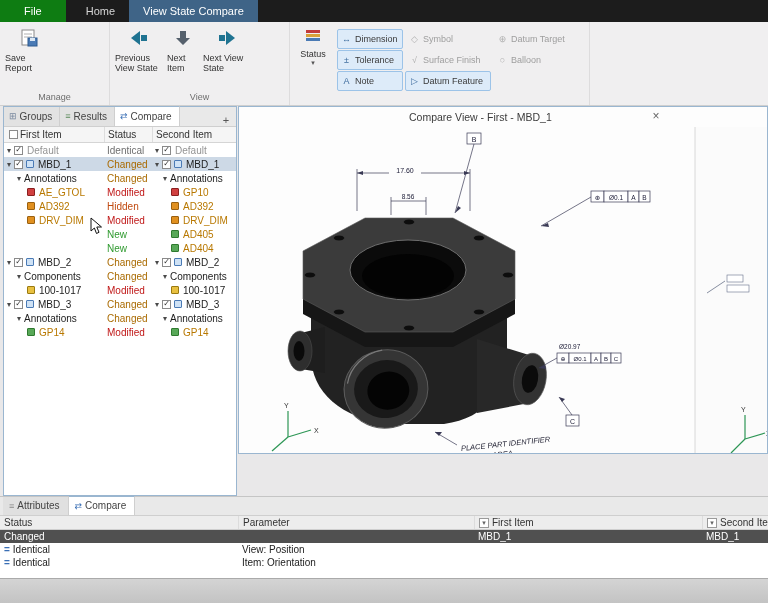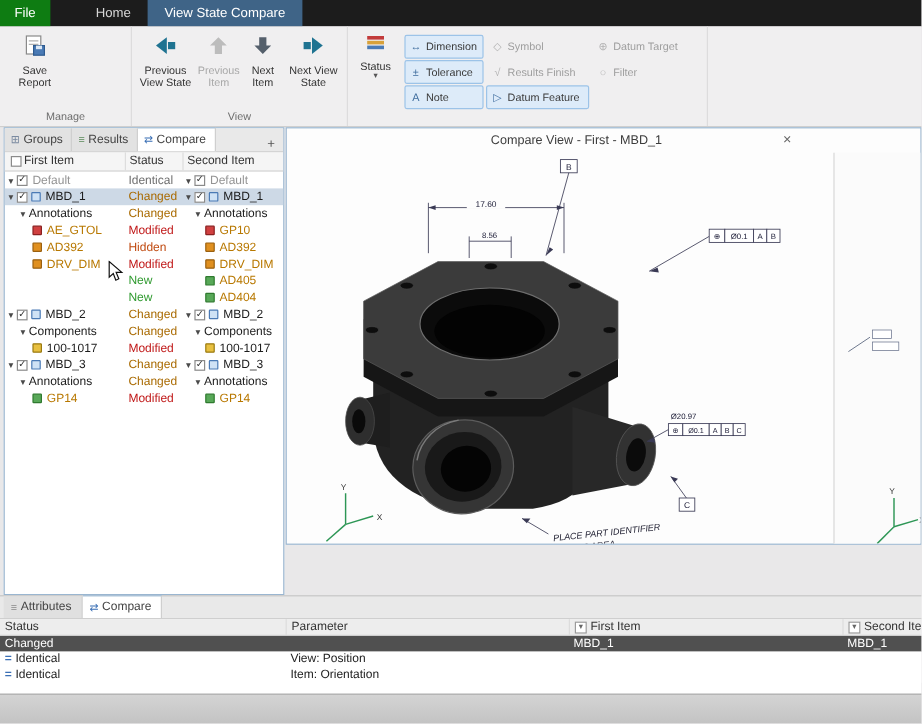--- a/index.html
+++ b/index.html
@@ -3,31 +3,31 @@
 <meta charset="utf-8">
 <style>
   *{margin:0;padding:0;box-sizing:border-box}
   html,body{width:768px;height:603px}
   body{position:relative;font-family:"Liberation Sans",sans-serif;background:#e9e8e9;overflow:hidden}
   svg text{font-family:"Liberation Sans",sans-serif}
 
   
   .titlebar{position:absolute;top:0;left:0;width:768px;height:22px;background:#1c1c1c;display:flex;align-items:stretch}
   .ttab{font-size:11px;color:#d6d6d6;display:flex;align-items:center;padding:0 14px;cursor:default}
-  .ttab.file{background:#0e7c12;color:#fff;padding:0 12px;margin-right:24px}
+  .ttab.file{background:#0e7c12;color:#fff;padding:0 24px;margin-right:6px}
   .ttab.active{background:#3f6487;color:#fff}
 
   
   .ribbon{position:absolute;top:22px;left:0;width:768px;height:84px;background:#f0eff0;border-bottom:1px solid #cfcfcf;display:flex}
   .rgroup{display:flex;flex-direction:column;border-right:1px solid #dddcdd;height:100%}
   .rbody{flex:1;display:flex;align-items:flex-start;padding:3px 3px 0 3px}
   .rname{font-size:9px;color:#6e6e6e;text-align:center;padding-bottom:3px}
   .bigbtn{width:52px;display:flex;flex-direction:column;align-items:center;gap:1px;padding:2px 1px;border:1px solid transparent;border-radius:2px}
   .bigbtn.wide{width:66px}
-  .blabel{font-size:9px;color:#333;text-align:center;line-height:10px}
+  .blabel{font-size:9px;color:#333;text-align:left;line-height:10px}
   .bigbtn.disabled .blabel{color:#a8a8a8}
   .ddarrow{font-size:7px;color:#555;line-height:6px}
   .fgrid{display:grid;grid-template-columns:66px 86px 86px;grid-auto-rows:20px;column-gap:2px;row-gap:1px;margin:4px 0 0 4px}
   .ftoggle{display:flex;align-items:center;padding:0 3px;border:1px solid transparent;border-radius:2px;white-space:nowrap;overflow:hidden}
   .ftoggle.on{background:#ddebf9;border-color:#9cc3e8}
   .ficon{font-size:9px;color:#3f6d9e;width:11px;text-align:center}
   .ftoggle.off .ficon{color:#b2b2b2}
   .flabel{font-size:9px;color:#3a3a3a;margin-left:3px}
   .ftoggle.off .flabel{color:#9e9e9e}
 
@@ -111,26 +111,20 @@
 
     <div class="rgroup" style="width:180px">
       <div class="rbody">
         <div class="bigbtn">
           <span><svg width="20" height="20">
                 <polygon points="11,3 2,10 11,17" fill="#1f7391"></polygon>
                 <rect x="12" y="7" width="6" height="6" fill="#1f7391"></rect>
               </svg></span>
           <span class="blabel">Previous View State</span>
         </div>
-        <div class="bigbtn disabled" style="width:40px">
-          <span><svg width="20" height="20">
-                <polygon points="10,3 3,10 7,10 7,17 13,17 13,10 17,10" fill="#bcbcbc"></polygon>
-              </svg></span>
-          <span class="blabel">Previous Item</span>
-        </div>
         <div class="bigbtn" style="width:36px">
           <span><svg width="20" height="20">
                 <polygon points="10,17 3,10 7,10 7,3 13,3 13,10 17,10" fill="#55606c"></polygon>
               </svg></span>
           <span class="blabel">Next Item</span>
         </div>
         <div class="bigbtn">
           <span><svg width="20" height="20">
                 <polygon points="9,3 18,10 9,17" fill="#1f7391"></polygon>
                 <rect x="2" y="7" width="6" height="6" fill="#1f7391"></rect>
@@ -164,25 +158,25 @@
             <div class="ftoggle off">
               <span class="ficon">⊕</span>
               <span class="flabel">Datum Target</span>
             </div>
             <div class="ftoggle on">
               <span class="ficon">±</span>
               <span class="flabel">Tolerance</span>
             </div>
             <div class="ftoggle off">
               <span class="ficon">√</span>
-              <span class="flabel">Results Finish</span>
+              <span class="flabel">Surface Finish</span>
             </div>
             <div class="ftoggle off">
               <span class="ficon">○</span>
-              <span class="flabel">Filter</span>
+              <span class="flabel">Balloon</span>
             </div>
             <div class="ftoggle on">
               <span class="ficon">A</span>
               <span class="flabel">Note</span>
             </div>
             <div class="ftoggle on">
               <span class="ficon">▷</span>
               <span class="flabel">Datum Feature</span>
             </div>
           </div>

